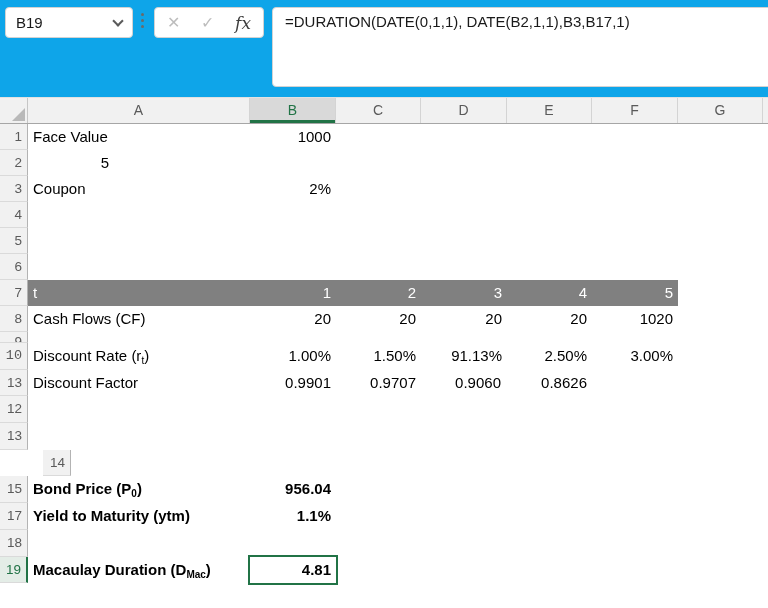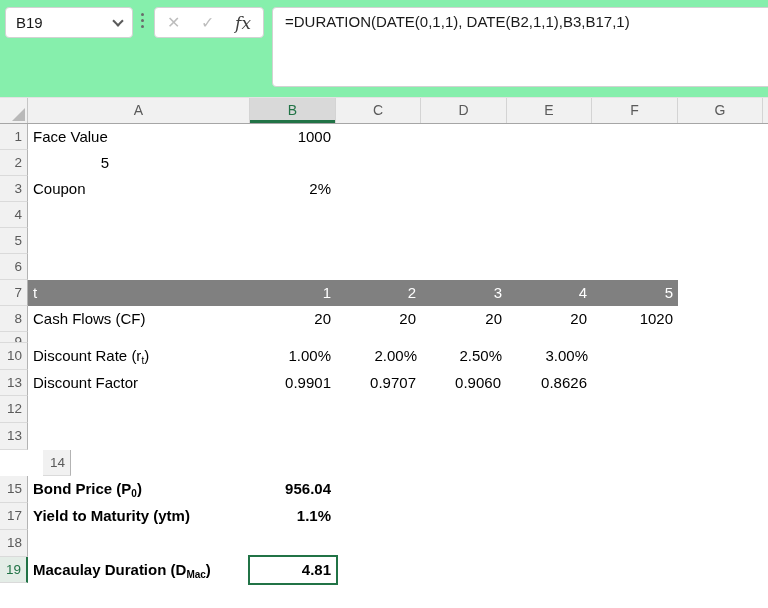--- a/index.html
+++ b/index.html
@@ -1,20 +1,20 @@
 <!DOCTYPE html>
 <html><head>
 <meta charset="utf-8">
 <style>
   * { box-sizing: border-box; }
   html,body { margin:0; padding:0; background:#fff; font-family:"Liberation Sans", sans-serif; }
   .window { position:relative; width:768px; height:608px; background:#fff; overflow:hidden; }
 
   
-  .topbar { position:absolute; top:0; left:0; width:768px; height:97px; background:#86efac; }
+  .topbar { position:absolute; top:0; left:0; width:768px; height:97px; background:#0ea5e9; }
   .namebox { position:absolute; left:5px; top:7px; width:128px; height:31px;
              border:1px solid #d2d2d2; border-radius:4px; display:flex; align-items:center;
              padding:0 10px; font-size:15px; color:#1a1a1a; background:#fff; }
   .chevron { margin-left:auto; width:8px; height:8px; border-right:2px solid #5a5a5a;
              border-bottom:2px solid #5a5a5a; transform:rotate(45deg); margin-top:-4px; }
   .kebab { position:absolute; left:141px; top:13px; display:flex; flex-direction:column; gap:3px; }
   .kebab i { width:3px; height:3px; border-radius:50%; background:#6a6a6a; }
   .fbtns { position:absolute; left:154px; top:7px; width:110px; height:31px;
            border:1px solid #d2d2d2; border-radius:4px; display:flex; align-items:center;
            justify-content:space-between; padding:0 12px; background:#fff; }
@@ -172,24 +172,25 @@
           <div class="rh" style="line-height: 20px;">9</div>
           <div class="cell" style="width: 222px;"></div>
           <div class="cell" style="width: 86px;"></div>
           <div class="cell" style="width: 85px;"></div>
           <div class="cell" style="width: 86px;"></div>
           <div class="cell" style="width: 85px;"></div>
           <div class="cell" style="width: 86px;"></div>
           <div class="cell" style="width: 85px;"></div>
         </div>
         <div class="row" style="height: 26.7px; line-height: 26.7px;">
-          <div class="rh" style="line-height: 26.7px;">10</div>
+          <div class="rh" style="line-height: 26.7px; font-family: Liberation Mono, monospace;">10</div>
           <div class="cell" style="width: 222px;"><span>Discount Rate (r</span><span class="sub">t</span><span>)</span></div>
           <div class="cell num" style="width: 86px;">1.00%</div>
-          <div class="cell num" style="width: 86px;">2.00%</div>
+          <div class="cell num" style="width: 85px;">1.50%</div>
+          <div class="cell num" style="width: 86px;">91.13%</div>
           <div class="cell num" style="width: 85px;">2.50%</div>
           <div class="cell num" style="width: 86px;">3.00%</div>
           <div class="cell" style="width: 85px;"></div>
         </div>
         <div class="row" style="height: 26.7px; line-height: 26.7px;">
           <div class="rh" style="line-height: 26.7px;">13</div>
           <div class="cell" style="width: 222px;">Discount Factor</div>
           <div class="cell num" style="width: 86px;">0.9901</div>
           <div class="cell num" style="width: 85px; text-align: right;">0.9707</div>
           <div class="cell num" style="width: 85px;">0.9060</div>

